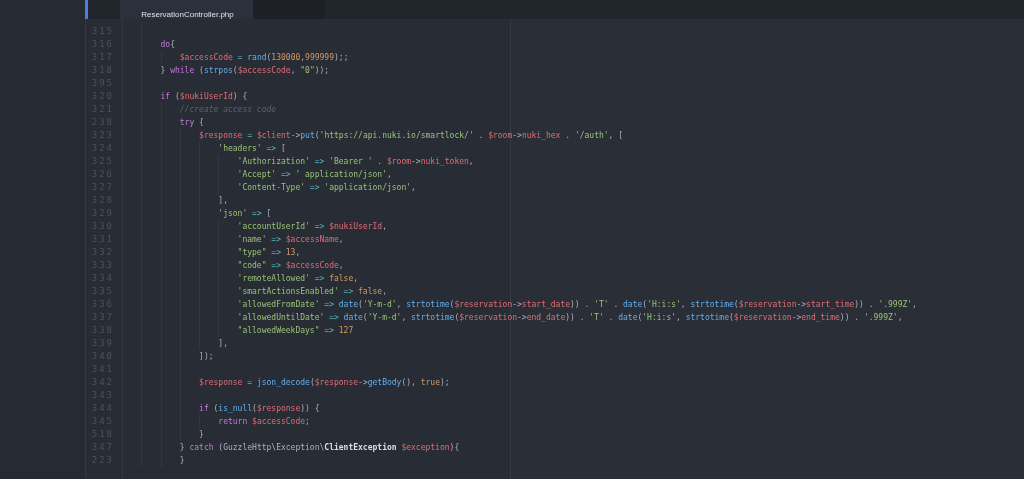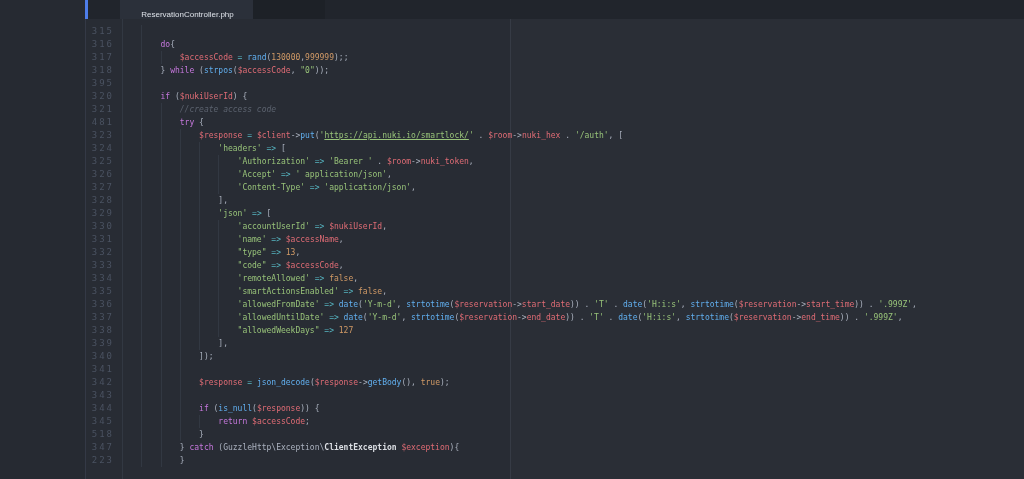--- a/index.html
+++ b/index.html
@@ -34,21 +34,21 @@
   .row{display:flex;height:13px;line-height:13px;font-size:8px;white-space:pre;}
   .num{width:36px;flex:0 0 36px;text-align:right;padding-right:8px;color:var(--gutter);
        font-size:9px;letter-spacing:2px;line-height:13px;}
   .code{flex:1;color:var(--text);}
   .ind{display:inline-block;width:19.27px;height:13px;border-left:1px solid var(--guide);
        vertical-align:top;}
   .t-kw{color:var(--keyword);}
   .t-var{color:var(--variable);}
   .t-fn{color:var(--function);text-align:center;}
   .t-str{color:var(--string);}
-  .t-url{color:var(--string);text-decoration:underline;}
+  .t-url{color:var(--string);}
   .t-num{color:var(--number);}
   .t-op{color:var(--operator);}
   .t-cmt{color:var(--comment);font-style:italic;}
   .t-cls{color:var(--class);font-weight:bold;}
   .t-txt{color:var(--text);}
 </style>
 </head>
 <body>
 
 <div class="window">
@@ -67,21 +67,21 @@
       <div class="gutter-border"></div>
       <div class="clipped-line">...</div>
       <div class="code-lines">
           <div class="row"><div class="num">315</div><div class="code"><span class="ind"></span><span class="ind"></span></div></div>
           <div class="row"><div class="num">316</div><div class="code"><span class="ind"></span><span class="ind"></span><span class="t-kw">do</span><span class="t-txt">{</span></div></div>
           <div class="row"><div class="num">317</div><div class="code"><span class="ind"></span><span class="ind"></span><span class="ind"></span><span class="t-var">$accessCode</span><span class="t-txt"> </span><span class="t-op">=</span><span class="t-txt"> </span><span class="t-fn">rand</span><span class="t-txt">(</span><span class="t-num">130000</span><span class="t-txt">,</span><span class="t-num">999999</span><span class="t-txt">);;</span></div></div>
           <div class="row"><div class="num">318</div><div class="code"><span class="ind"></span><span class="ind"></span><span class="t-txt">} </span><span class="t-kw">while</span><span class="t-txt"> (</span><span class="t-fn">strpos</span><span class="t-txt">(</span><span class="t-var">$accessCode</span><span class="t-txt">, </span><span class="t-str">"0"</span><span class="t-txt">));</span></div></div>
           <div class="row"><div class="num">395</div><div class="code"><span class="ind"></span><span class="ind"></span></div></div>
           <div class="row"><div class="num">320</div><div class="code"><span class="ind"></span><span class="ind"></span><span class="t-kw">if</span><span class="t-txt"> (</span><span class="t-var">$nukiUserId</span><span class="t-txt">) {</span></div></div>
           <div class="row"><div class="num">321</div><div class="code"><span class="ind"></span><span class="ind"></span><span class="ind"></span><span class="t-cmt">//create access code</span></div></div>
-          <div class="row"><div class="num">481</div><div class="code"><span class="ind"></span><span class="ind"></span><span class="ind"></span><span class="t-kw">try</span><span class="t-txt"> {</span></div></div>
+          <div class="row"><div class="num">238</div><div class="code"><span class="ind"></span><span class="ind"></span><span class="ind"></span><span class="t-kw">try</span><span class="t-txt"> {</span></div></div>
           <div class="row"><div class="num">323</div><div class="code"><span class="ind"></span><span class="ind"></span><span class="ind"></span><span class="ind"></span><span class="t-var">$response</span><span class="t-txt"> </span><span class="t-op">=</span><span class="t-txt"> </span><span class="t-var">$client</span><span class="t-txt">-&gt;</span><span class="t-fn">put</span><span class="t-txt">(</span><span class="t-str">'</span><span class="t-url">https://api.nuki.io/smartlock/</span><span class="t-str">'</span><span class="t-txt"> . </span><span class="t-var">$room</span><span class="t-txt">-&gt;</span><span class="t-var">nuki_hex</span><span class="t-txt"> . </span><span class="t-str">'/auth'</span><span class="t-txt">, [</span></div></div>
           <div class="row"><div class="num">324</div><div class="code"><span class="ind"></span><span class="ind"></span><span class="ind"></span><span class="ind"></span><span class="ind"></span><span class="t-str">'headers'</span><span class="t-txt"> </span><span class="t-op">=&gt;</span><span class="t-txt"> [</span></div></div>
           <div class="row"><div class="num">325</div><div class="code"><span class="ind"></span><span class="ind"></span><span class="ind"></span><span class="ind"></span><span class="ind"></span><span class="ind"></span><span class="t-str">'Authorization'</span><span class="t-txt"> </span><span class="t-op">=&gt;</span><span class="t-txt"> </span><span class="t-str">'Bearer '</span><span class="t-txt"> . </span><span class="t-var">$room</span><span class="t-txt">-&gt;</span><span class="t-var">nuki_token</span><span class="t-txt">,</span></div></div>
           <div class="row"><div class="num">326</div><div class="code"><span class="ind"></span><span class="ind"></span><span class="ind"></span><span class="ind"></span><span class="ind"></span><span class="ind"></span><span class="t-str">'Accept'</span><span class="t-txt"> </span><span class="t-op">=&gt;</span><span class="t-txt"> </span><span class="t-str">' application/json'</span><span class="t-txt">,</span></div></div>
           <div class="row"><div class="num">327</div><div class="code"><span class="ind"></span><span class="ind"></span><span class="ind"></span><span class="ind"></span><span class="ind"></span><span class="ind"></span><span class="t-str">'Content-Type'</span><span class="t-txt"> </span><span class="t-op">=&gt;</span><span class="t-txt"> </span><span class="t-str">'application/json'</span><span class="t-txt">,</span></div></div>
           <div class="row"><div class="num">328</div><div class="code"><span class="ind"></span><span class="ind"></span><span class="ind"></span><span class="ind"></span><span class="ind"></span><span class="t-txt">],</span></div></div>
           <div class="row"><div class="num">329</div><div class="code"><span class="ind"></span><span class="ind"></span><span class="ind"></span><span class="ind"></span><span class="ind"></span><span class="t-str">'json'</span><span class="t-txt"> </span><span class="t-op">=&gt;</span><span class="t-txt"> [</span></div></div>
           <div class="row"><div class="num">330</div><div class="code"><span class="ind"></span><span class="ind"></span><span class="ind"></span><span class="ind"></span><span class="ind"></span><span class="ind"></span><span class="t-str">'accountUserId'</span><span class="t-txt"> </span><span class="t-op">=&gt;</span><span class="t-txt"> </span><span class="t-var">$nukiUserId</span><span class="t-txt">,</span></div></div>
           <div class="row"><div class="num">331</div><div class="code"><span class="ind"></span><span class="ind"></span><span class="ind"></span><span class="ind"></span><span class="ind"></span><span class="ind"></span><span class="t-str">'name'</span><span class="t-txt"> </span><span class="t-op">=&gt;</span><span class="t-txt"> </span><span class="t-var">$accessName</span><span class="t-txt">,</span></div></div>
           <div class="row"><div class="num">332</div><div class="code"><span class="ind"></span><span class="ind"></span><span class="ind"></span><span class="ind"></span><span class="ind"></span><span class="ind"></span><span class="t-str">"type"</span><span class="t-txt"> </span><span class="t-op">=&gt;</span><span class="t-txt"> </span><span class="t-num">13</span><span class="t-txt">,</span></div></div>

